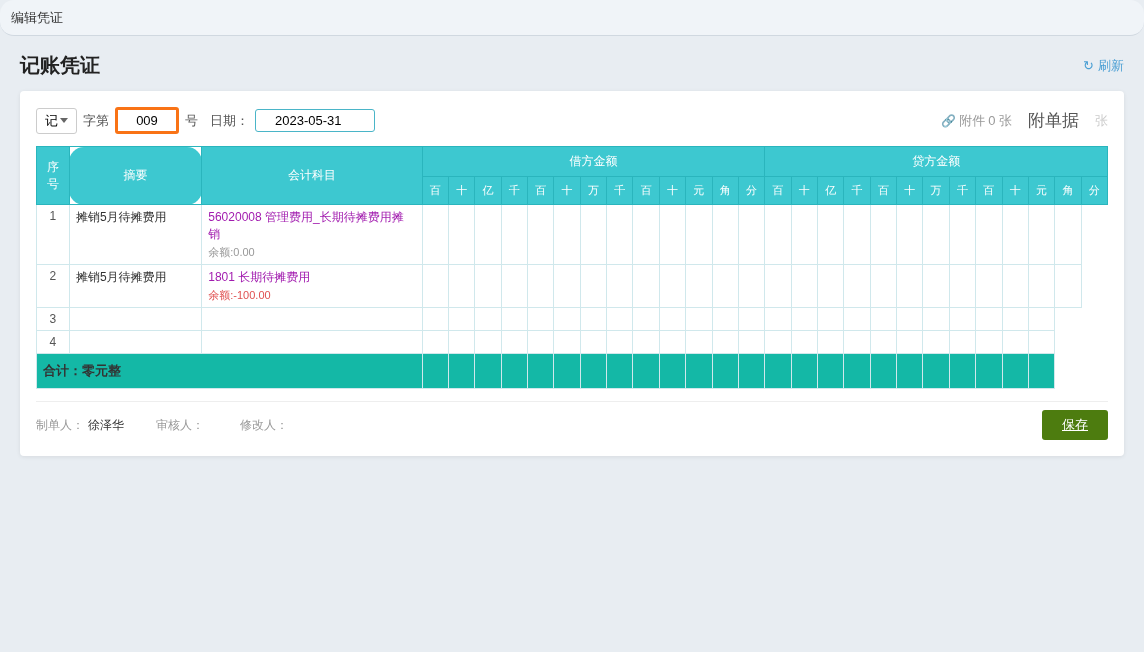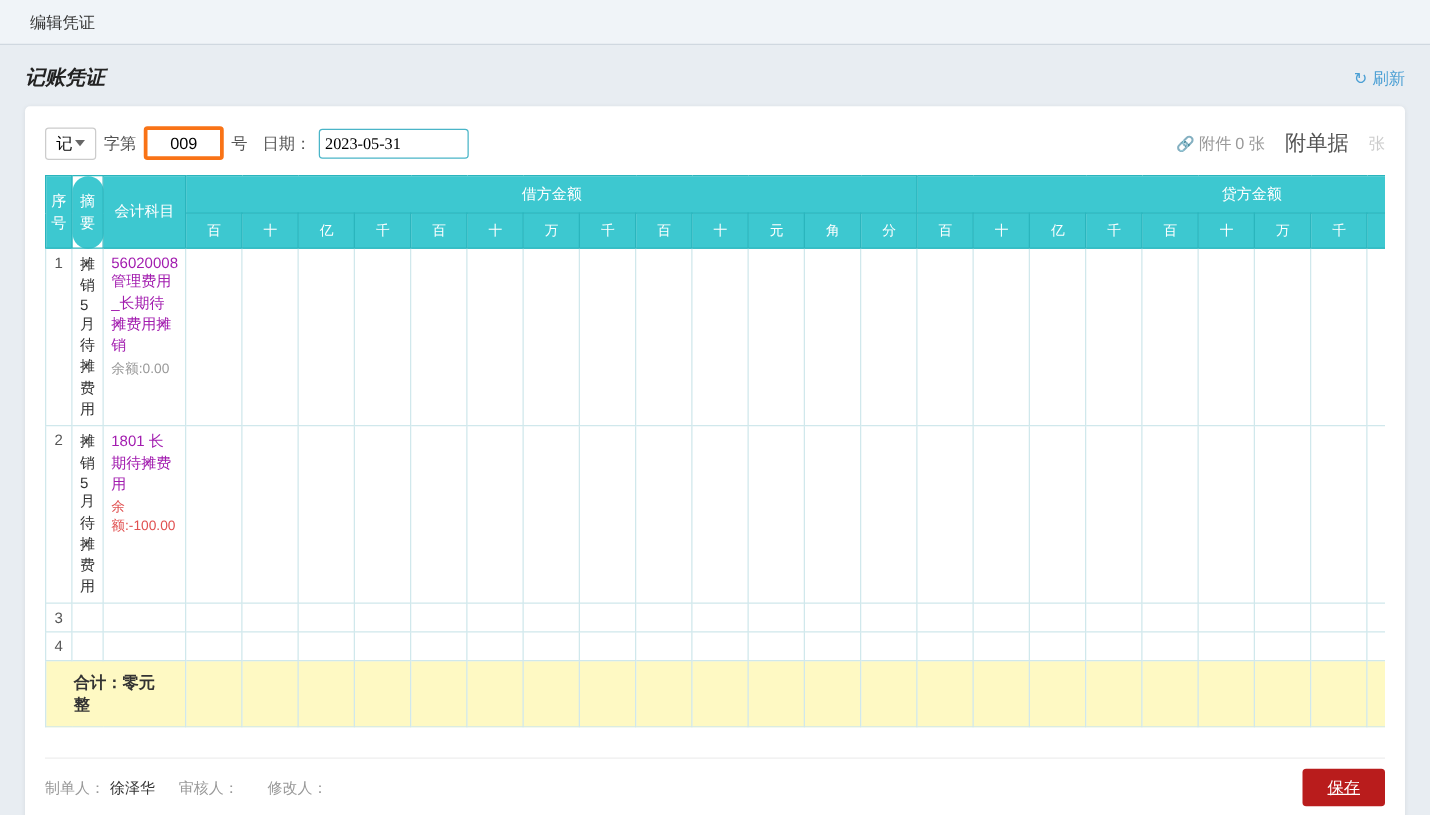--- a/index.html
+++ b/index.html
@@ -16,41 +16,41 @@
       height: 652px;
       background: #e8edf2;
       display: flex;
       flex-direction: column;
     }
     .title-bar {
       background: #f0f4f8;
       height: 36px;
       display: flex;
       align-items: center;
-      padding: 0 24px;
+      padding: 0 11px;
       border-bottom: 1px solid #d0d8e0;
       font-size: 13px;
       color: #333;
+      border-radius: 14px;
     }
     .content-area {
       flex: 1;
       padding: 16px 20px;
       overflow: hidden;
     }
     .page-header {
       display: flex;
       justify-content: space-between;
       align-items: center;
       margin-bottom: 12px;
     }
     .page-title {
-      font-size: 16px;
+      font-size: 20px;
       font-weight: bold;
       color: #222;
-      font-style: italic;
     }
     .refresh-btn {
       display: flex;
       align-items: center;
       gap: 4px;
       color: #4a9fd4;
       cursor: pointer;
       font-size: 13px;
       background: none;
       border: none;
@@ -92,25 +92,24 @@
       border: 3px solid #f97316;
       border-radius: 3px;
       padding: 3px 6px;
       font-size: 13px;
       text-align: center;
       outline: none;
     }
     .date-input {
       border: 1px solid #4ab5c8;
       border-radius: 3px;
-      padding: 3px 4px;
+      padding: 3px 19px;
       font-size: 13px;
       width: 120px;
       outline: none;
-      font-family: Liberation Serif, serif;
     }
     .right-actions {
       margin-left: auto;
       display: flex;
       align-items: center;
       gap: 16px;
     }
     .attach-link {
       color: #999;
       font-size: 13px;
@@ -170,50 +169,50 @@
       margin-top: 2px;
     }
     .balance-negative {
       color: #e05050;
     }
     .summary-text {
       font-size: 12px;
       color: #333;
     }
     .total-row td {
-      background: #fef9c3;
+      background: #14b8a6;
       border-top: 1px solid #ccc;
-      padding: 8px 22px;
+      padding: 8px 6px;
     }
     .total-label {
       font-size: 13px;
       font-weight: bold;
       color: #333;
     }
     .footer-row {
       display: flex;
       align-items: center;
-      gap: 19px;
-      margin-top: 24px;
+      gap: 32px;
+      margin-top: 12px;
       padding-top: 8px;
       border-top: 1px solid #eee;
     }
     .footer-item {
       color: #999;
       font-size: 12px;
       display: flex;
       align-items: center;
       gap: 4px;
     }
     .footer-value {
       color: #333;
     }
     .save-btn {
       margin-left: auto;
-      background: #b91c1c;
+      background: #4d7c0f;
       color: #fff;
       border: none;
       border-radius: 3px;
       padding: 6px 20px;
       font-size: 13px;
       cursor: pointer;
       text-decoration: underline;
     }
     .table-wrapper {
       position: relative;

